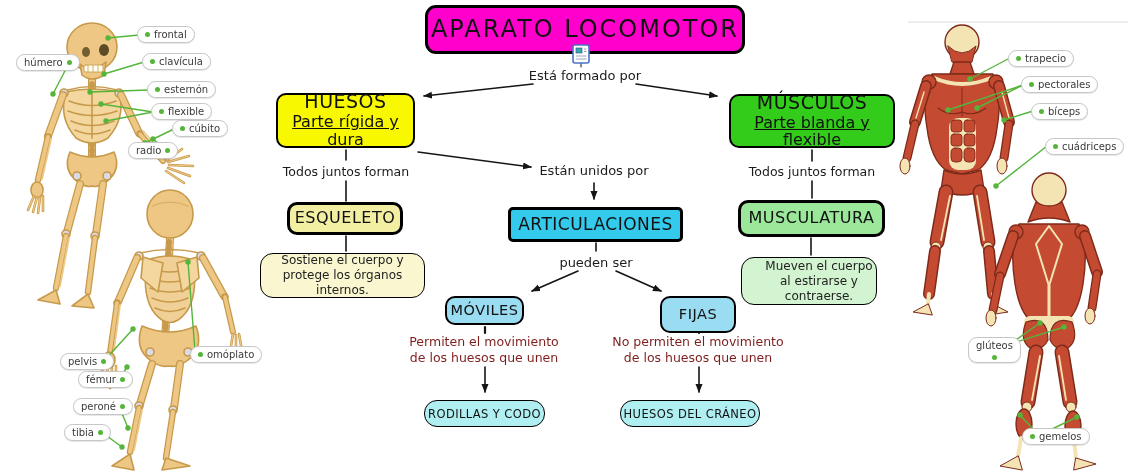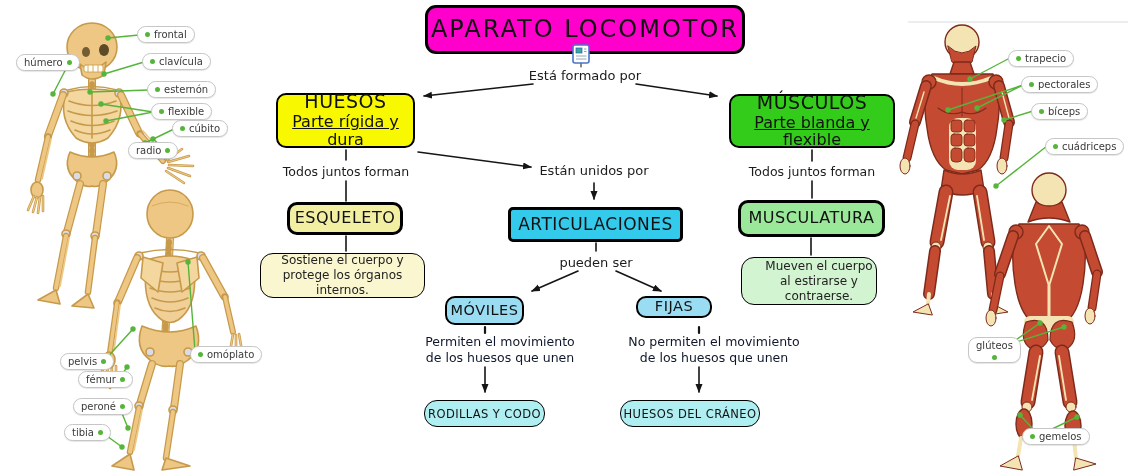--- a/index.html
+++ b/index.html
@@ -26,21 +26,21 @@
   .mueven-node{background:#D2F4D0;padding-left:20px;}
   .moviles-node,.fijas-node{background:#9ADCF2;border-width:2px;font-size:14.5px;}
   .example-node{background:#AFEFF2;border-width:1.5px;border-radius:13px;font-size:11.5px;letter-spacing:0.4px;}
   .big-title{font-size:19px;}
   .sub{font-size:16px;margin-top:1px;text-decoration:underline;}
   .mid-title{font-size:16px;letter-spacing:0.5px;}
   .freetext{
     position:absolute;z-index:3;transform:translateX(-50%);text-align:center;
     font-size:13px;color:#1c1c1c;white-space:nowrap;
   }
-  .freetext.small{font-size:12.5px;line-height:15.5px;color:#0f172a;margin-left:16px;}
+  .freetext.small{font-size:12.5px;line-height:15.5px;color:#7f1d1d;}
   .pill{
     position:absolute;z-index:4;background:#fff;border:1px solid #c6c6c6;border-radius:9px;
     padding:2px 7px;font-size:10px;color:#3a3a3a;display:flex;align-items:center;gap:4px;
     box-shadow:0 1px 1px rgba(0,0,0,0.10);white-space:nowrap;
   }
   .dot{width:5px;height:5px;border-radius:50%;background:#55B53A;flex:0 0 auto;}
   .doc-icon{position:absolute;z-index:4;}
 </style>
 </head>
 <body>
@@ -344,21 +344,21 @@
     <div>Mueven el cuerpo</div>
     <div>al estirarse y contraerse.</div>
   </div>
 
   <div class="freetext" style="left:596px;top:255px;">pueden ser</div>
 
   <div class="node moviles-node" style="left:445px;top:296px;width:79px;height:29px;">
     <span class="t1">MÓVILES</span>
   </div>
 
-  <div class="node fijas-node" style="left:636px;top:296px;width:76px;height:22px;">
+  <div class="node fijas-node" style="left:660px;top:296px;width:76px;height:37px;">
     <span class="t1">FIJAS</span>
   </div>
 
   <div class="freetext small" style="left:484px;top:334px;">
     <div>Permiten el movimiento</div>
     <div>de los huesos que unen</div>
   </div>
 
   <div class="freetext small" style="left:698px;top:334px;">
     <div>No permiten el movimiento</div>

